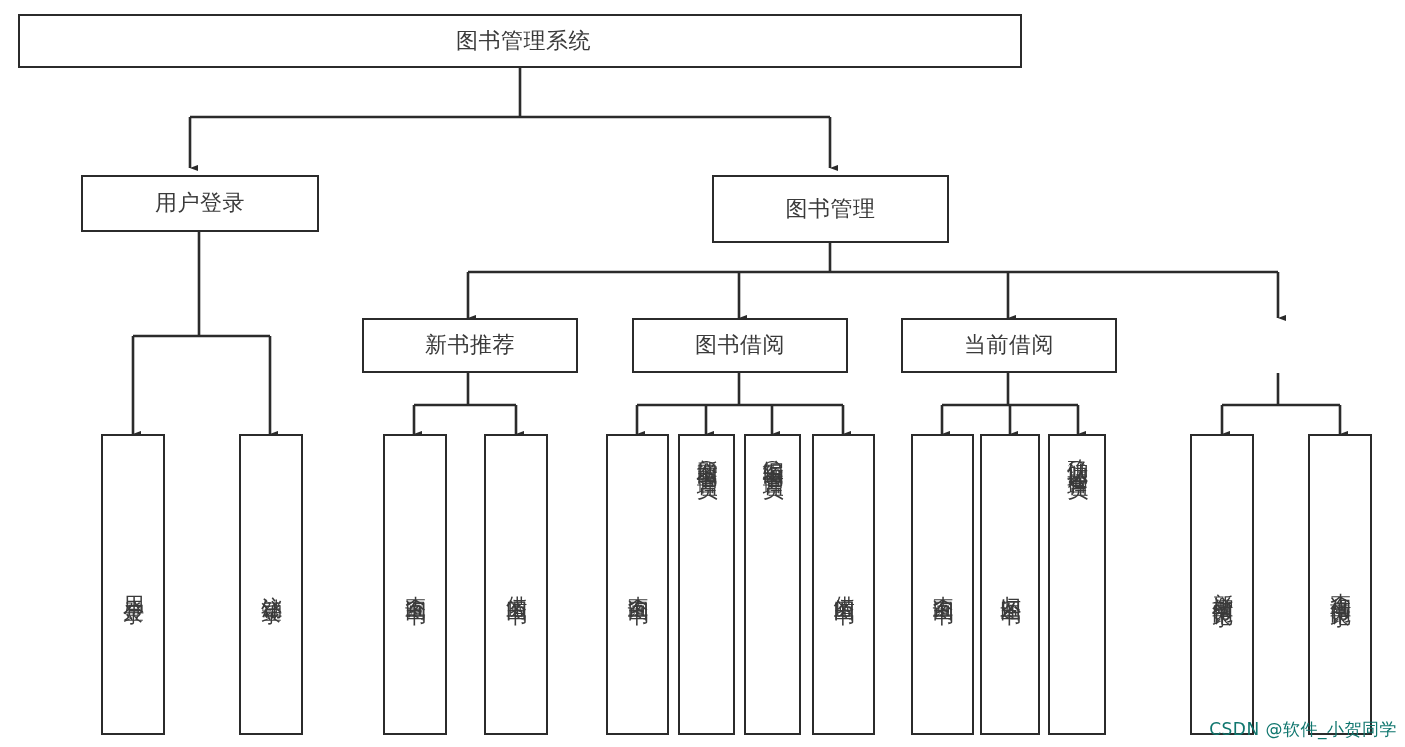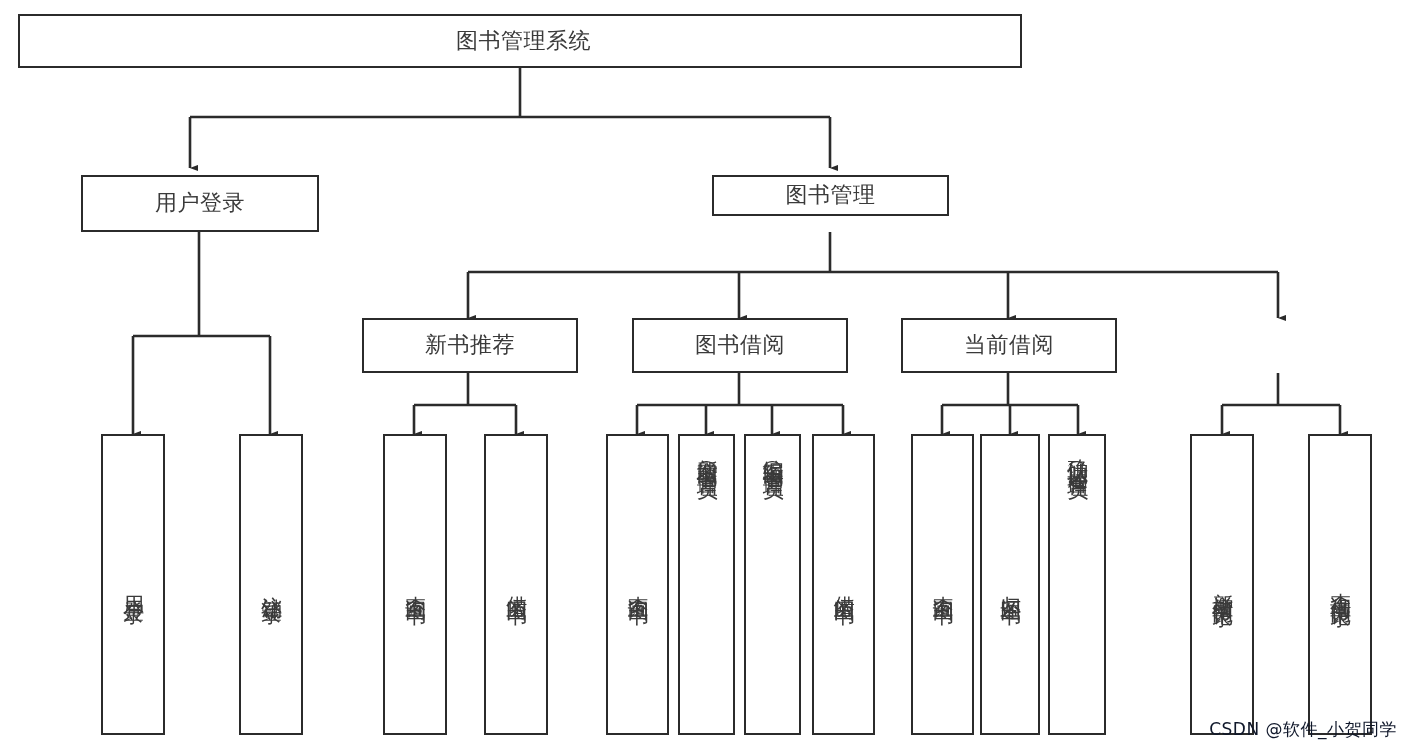--- a/index.html
+++ b/index.html
@@ -57,21 +57,21 @@
     max-height: 100%;
   }
   .node.leaf.top-align {
     align-items: flex-start;
   }
   #watermark {
     position: absolute;
     right: 8px;
     bottom: 6px;
     font-size: 17px;
-    color: #0f172a;
+    color: #0f766e;
     letter-spacing: 0.5px;
     white-space: nowrap;
     pointer-events: none;
   }
 </style>
 </head>
 <body>
 
 <div id="diagram-root">
 
@@ -130,21 +130,21 @@
   </svg>
 
   <div class="node" id="node-root" style="left:18px; top:14px; width:1004px; height:54px;padding-left:7px;">
     <span class="node-label">图书管理系统</span>
   </div>
 
   <div class="node" style="left:81px; top:175px; width:238px; height:57px;">
     <span class="node-label">用户登录</span>
   </div>
 
-  <div class="node" style="left:712px; top:175px; width:237px; height:41px;">
+  <div class="node" style="left:712px; top:175px; width:237px; height:68px;">
     <span class="node-label">图书管理</span>
   </div>
 
   <div class="node" style="left:362px; top:318px; width:216px; height:55px;">
     <span class="node-label">新书推荐</span>
   </div>
 
   <div class="node" style="left:632px; top:318px; width:216px; height:55px;">
     <span class="node-label">图书借阅</span>
   </div>

